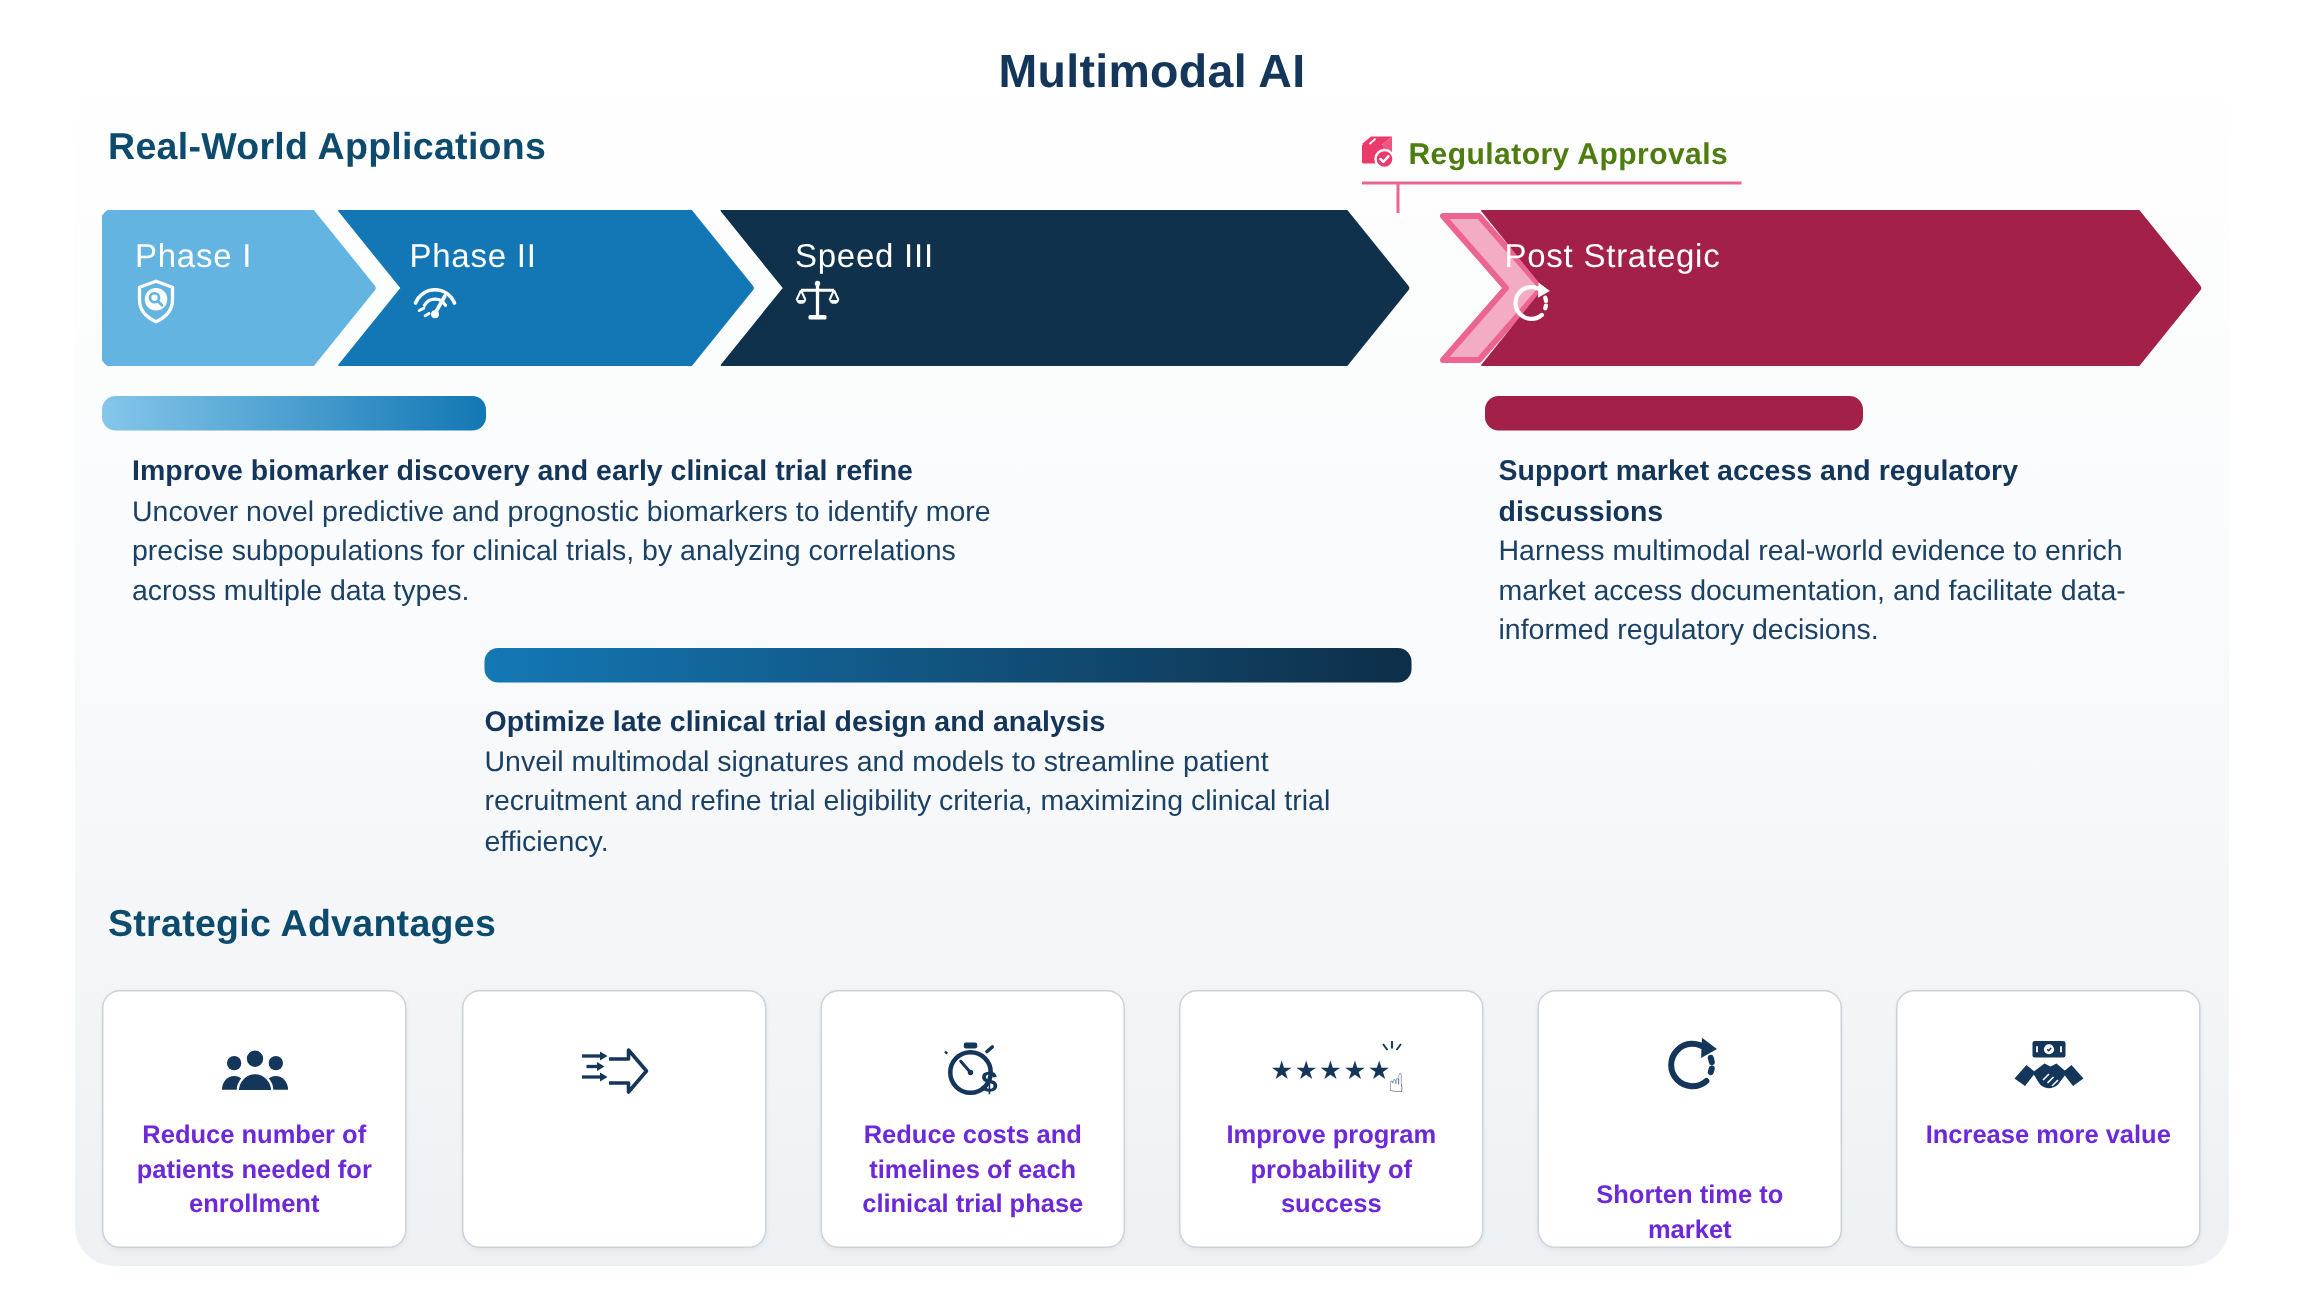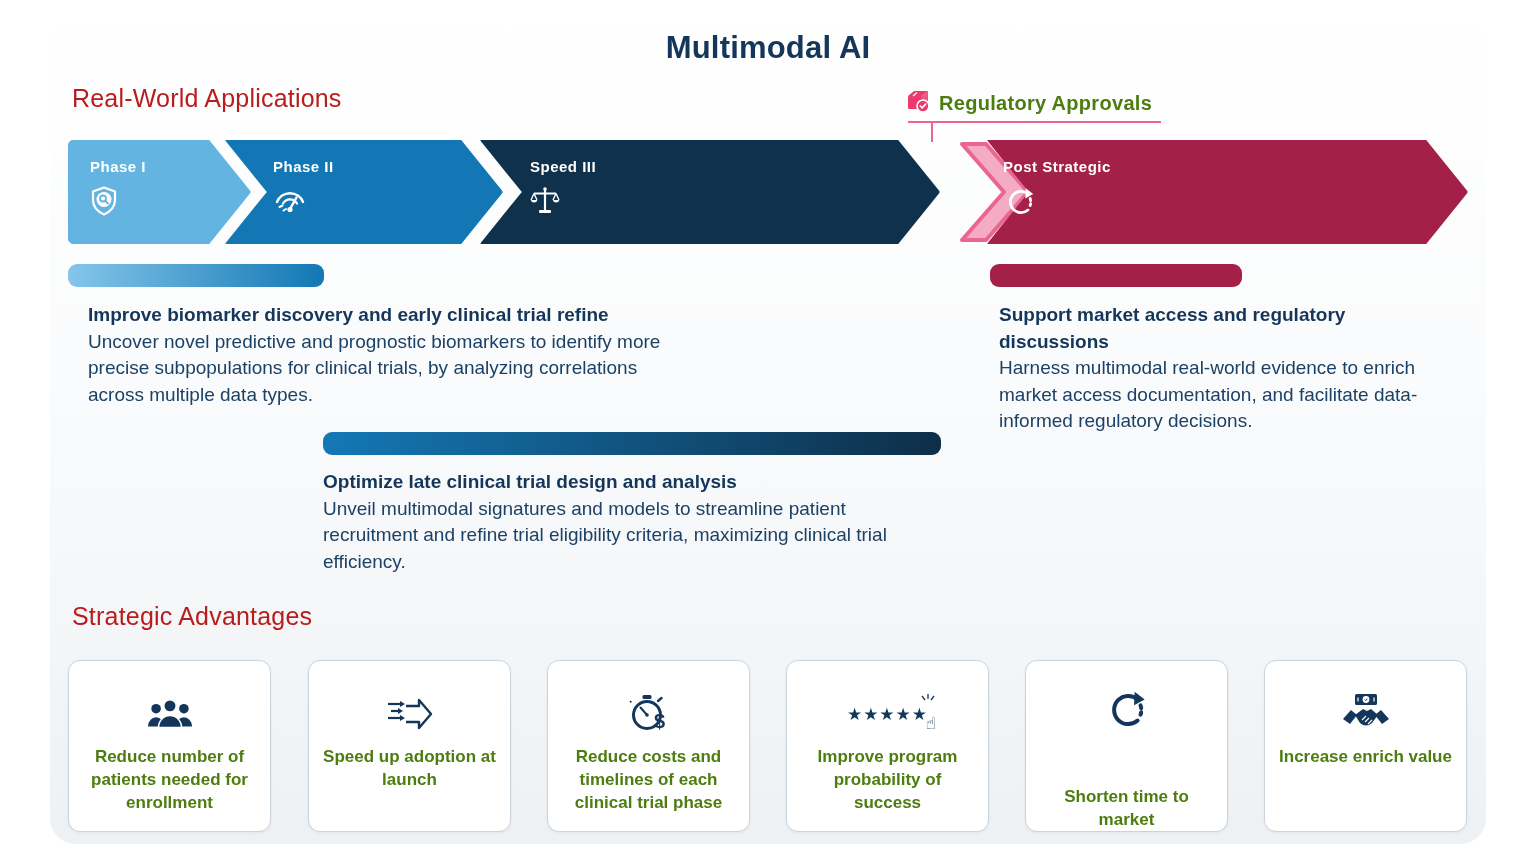--- a/index.html
+++ b/index.html
@@ -2,55 +2,55 @@
 <html><head>
 <meta charset="utf-8">
 <style>
   html,body{margin:0;padding:0;background:#ffffff;}
   body{font-family:"Liberation Sans","DejaVu Sans",sans-serif;color:#14365b;}
   .canvas{position:relative;width:1536px;height:856px;background:#ffffff;overflow:hidden;}
   .bg-panel{position:absolute;left:50px;right:50px;top:10px;bottom:12px;border-radius:26px;
     background:linear-gradient(180deg,#ffffff 0%,#fafbfc 45%,#eef1f3 100%);}
   .title{position:absolute;left:0;top:30px;width:100%;text-align:center;
     font-size:31px;font-weight:800;color:#14365b;letter-spacing:0.2px;}
-  .section-heading{position:absolute;font-size:25px;font-weight:400;color:#b91c1c;letter-spacing:0.2px;}
+  .section-heading{position:absolute;font-size:25px;font-weight:700;color:#0c4a6e;letter-spacing:0.2px;}
   .rw-heading{left:72px;top:84px;}
   .sa-heading{left:72px;top:602px;}
 
   
   .reg-group{position:absolute;left:905px;top:88px;width:256px;}
   .reg-row{display:flex;align-items:center;gap:8px;}
   .reg-label{font-size:20px;font-weight:700;color:#4d7c0f;letter-spacing:0.3px;}
   .reg-underline{position:absolute;left:908px;top:121px;width:253px;height:0;border-top:2px solid #ec6490;}
   .reg-tick{position:absolute;left:931px;top:122px;width:2px;height:20px;background:#ec6490;}
 
   
   .arrows-svg{position:absolute;left:68px;top:140px;}
-  .phase-label{position:absolute;color:#ffffff;font-size:15px;font-weight:700;letter-spacing:0.5px;}
+  .phase-label{position:absolute;color:#ffffff;font-size:22px;font-weight:400;letter-spacing:0.5px;}
   .phase-icon{position:absolute;}
 
   
   .bar{position:absolute;height:23px;border-radius:9px;}
   .bar1{left:68px;top:264px;width:256px;background:linear-gradient(90deg,#85c6ea,#1277b4);}
   .bar2{left:323px;top:432px;width:618px;background:linear-gradient(90deg,#1478b5,#0e2e48);}
   .bar3{left:990px;top:264px;width:252px;background:#a32049;}
 
   
   .app-block{position:absolute;font-size:19px;line-height:26.5px;color:#1c4166;}
   .app-block b{display:block;color:#14365b;font-weight:700;}
   .app1{left:88px;top:302px;width:575px;}
   .app2{left:323px;top:469px;width:600px;}
   .app3{left:999px;top:302px;width:420px;}
 
   
   .card{position:absolute;top:660px;width:203px;height:172px;background:#ffffff;
     border:1px solid #ccd4db;border-radius:12px;box-shadow:0 1px 3px rgba(16,42,67,.06);
     box-sizing:border-box;display:flex;flex-direction:column;align-items:center;}
   .card .icon-box{height:62px;margin-top:22px;display:flex;align-items:center;justify-content:center;}
-  .card .label{font-size:17px;font-weight:700;color:#4d7c0f;text-align:center;
+  .card .label{font-size:17px;font-weight:700;color:#6d28d9;text-align:center;
     line-height:23px;padding:0 12px;}
   .stars-wrap{position:relative;font-size:17px;letter-spacing:1px;color:#14365b;font-weight:700;}
   .stars-rays{position:absolute;right:-8px;top:-10px;}
   .stars-hand{position:absolute;right:-9px;top:9px;font-size:17px;color:#14365b;}
 </style>
 </head>
 <body>
 
 <div class="canvas">
   <div class="bg-panel"></div>
@@ -165,21 +165,20 @@
       <svg width="48" height="36" viewBox="0 0 48 36">
         <path d="M20,10 H33 V4 L45,18 L33,32 V26 H20" fill="none" stroke="#14365b" stroke-width="2.4" stroke-linejoin="round"></path>
         <line x1="2" y1="8" x2="14" y2="8" stroke="#14365b" stroke-width="2.2"></line>
         <polygon points="14,5 19,8 14,11" fill="#14365b"></polygon>
         <line x1="5" y1="15" x2="12" y2="15" stroke="#14365b" stroke-width="2.2"></line>
         <polygon points="12,12 17,15 12,18" fill="#14365b"></polygon>
         <line x1="2" y1="22" x2="14" y2="22" stroke="#14365b" stroke-width="2.2"></line>
         <polygon points="14,19 19,22 14,25" fill="#14365b"></polygon>
       </svg>
     </div>
-    <div class="label">Speed up adoption at launch</div>
   </div>
 
   <div class="card" style="left:547px;">
     <div class="icon-box">
       <svg width="44" height="42" viewBox="0 0 44 42">
         <rect x="15.5" y="2" width="9" height="4" rx="1.5" fill="#14365b"></rect>
         <line x1="31" y1="8" x2="34.5" y2="5" stroke="#14365b" stroke-width="2.4" stroke-linecap="round"></line>
         <circle cx="20" cy="22" r="13.5" fill="none" stroke="#14365b" stroke-width="3"></circle>
         <line x1="20" y1="22" x2="13.5" y2="14.5" stroke="#14365b" stroke-width="2" stroke-linecap="round"></line>
         <circle cx="20" cy="22" r="1.8" fill="#14365b"></circle>
@@ -225,15 +224,15 @@
         <line x1="16" y1="4.5" x2="16" y2="8.5" stroke="#ffffff" stroke-width="1.2"></line>
         <line x1="32" y1="4.5" x2="32" y2="8.5" stroke="#ffffff" stroke-width="1.2"></line>
         <polygon points="1,26 9,17 15,22 8,31" fill="#14365b"></polygon>
         <polygon points="47,26 39,17 33,22 40,31" fill="#14365b"></polygon>
         <path d="M13,22 L21,16 L25,18 L29,16 L36,22 L30,30 Q24,35 18,30 Z" fill="#14365b"></path>
         <line x1="20" y1="27" x2="24" y2="23" stroke="#ffffff" stroke-width="1.1"></line>
         <line x1="23" y1="29" x2="27" y2="25" stroke="#ffffff" stroke-width="1.1"></line>
         <line x1="26" y1="31" x2="30" y2="27" stroke="#ffffff" stroke-width="1.1"></line>
       </svg>
     </div>
-    <div class="label">Increase enrich value</div>
+    <div class="label">Increase more value</div>
   </div>
 </div>
 
 </body></html>

